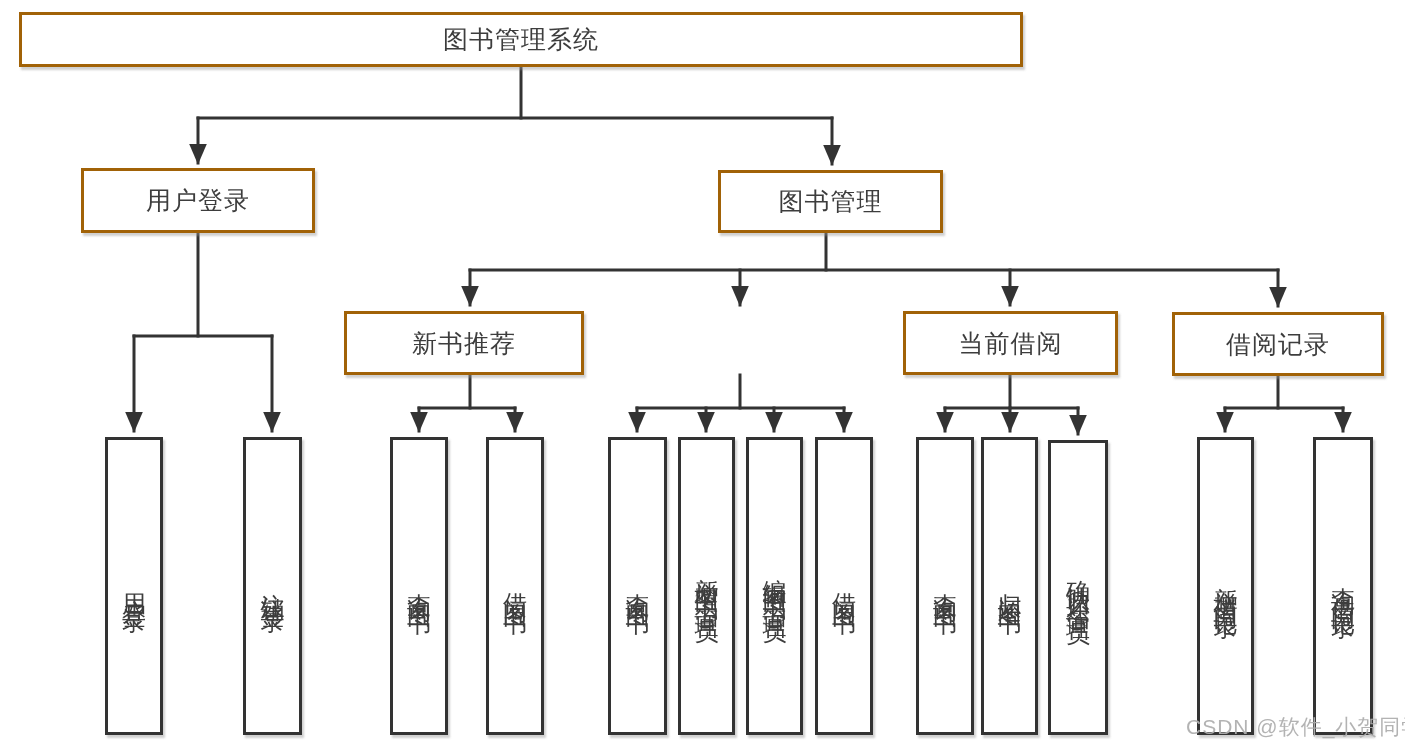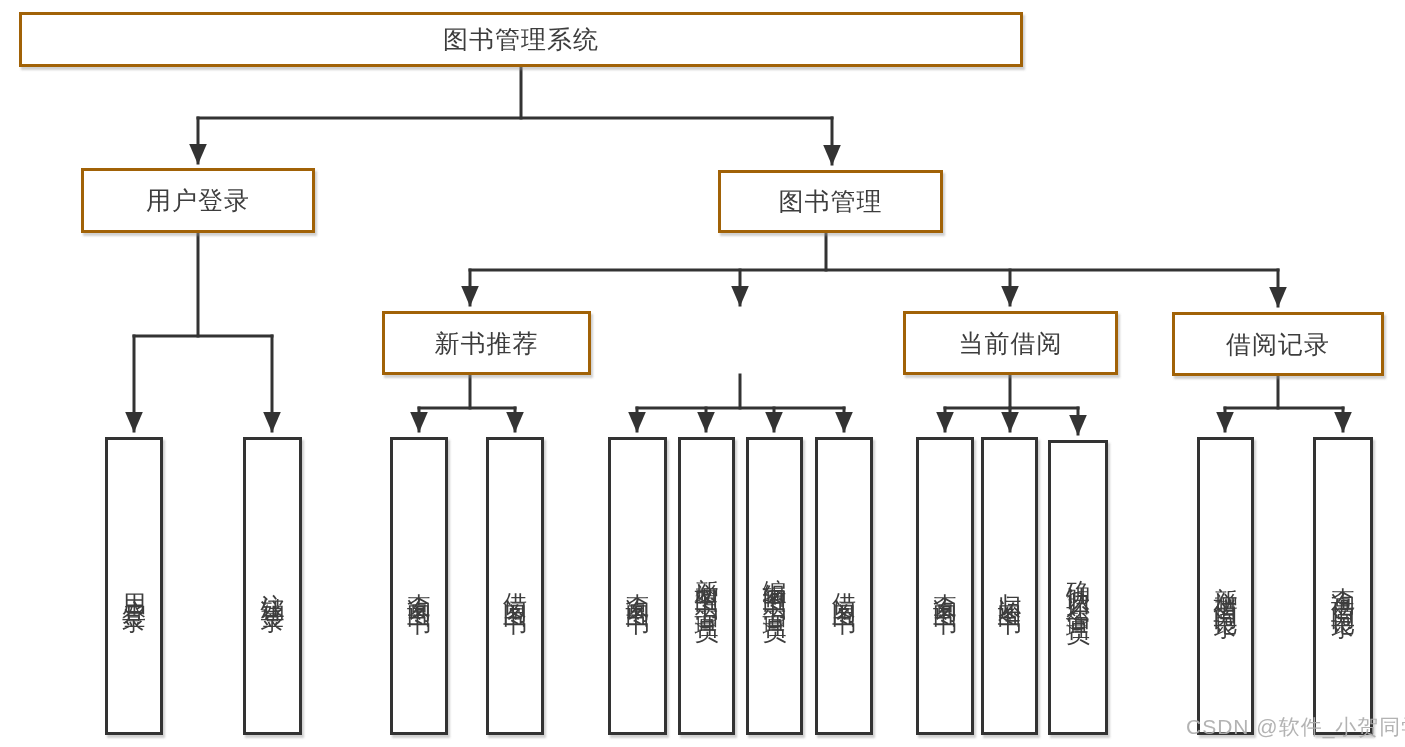--- a/index.html
+++ b/index.html
@@ -105,21 +105,21 @@
     <span>图书管理系统</span>
   </div>
 
   <div class="hbox" style="left:81px;top:168px;width:234px;height:65px;">
     <span>用户登录</span>
   </div>
   <div class="hbox" style="left:712px;top:170px;width:225px;height:63px;margin-left:6px;">
     <span>图书管理</span>
   </div>
 
-  <div class="hbox" style="left:382px;top:311px;width:209px;height:64px;">
+  <div class="hbox" style="left:344px;top:311px;width:240px;height:64px;">
     <span>新书推荐</span>
   </div>
   <div class="hbox" style="left:1172px;top:312px;width:212px;height:64px;">
     <span>借阅记录</span>
   </div>
   <div class="hbox" style="left:903px;top:311px;width:215px;height:64px;">
     <span>当前借阅</span>
   </div>
 
   <div class="vbox" style="left:105px;top:437px;width:58px;height:298px;">

